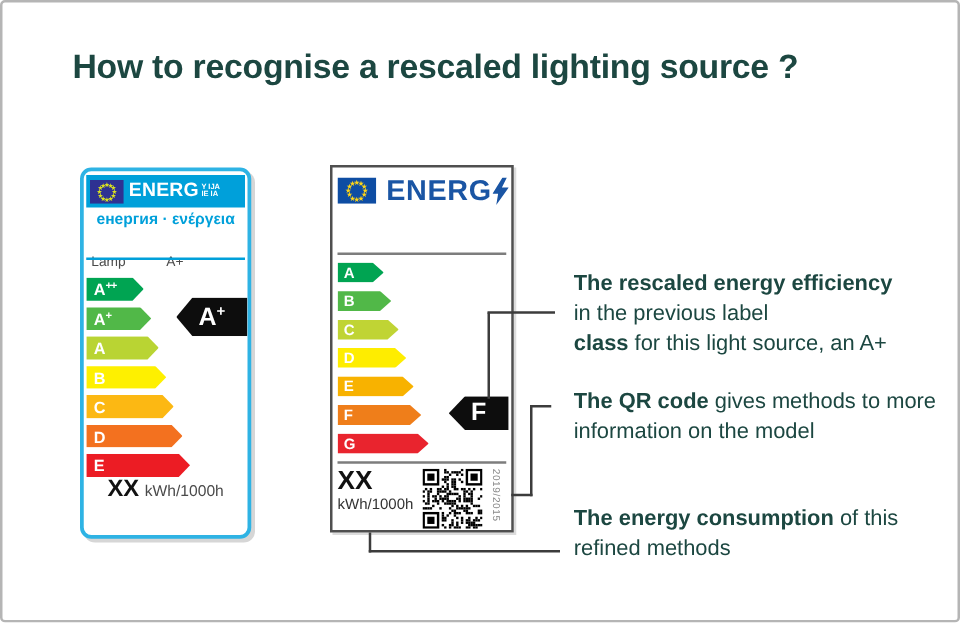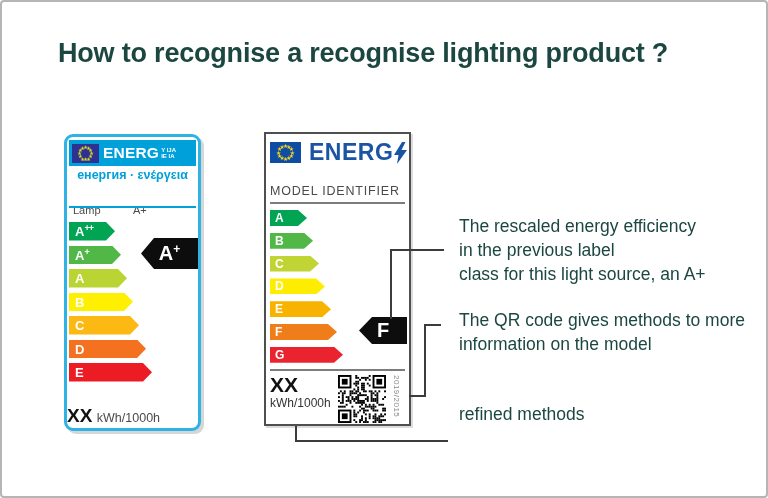--- a/index.html
+++ b/index.html
@@ -16,21 +16,21 @@
                    display:flex;align-items:center;}
   #old-label .band svg.flag{margin-left:3px;}
   #old-label .energ{color:#fff;font-weight:bold;font-size:15.5px;margin-left:4px;letter-spacing:0.2px;}
   #old-label .suffix{color:#fff;font-weight:bold;font-size:6px;line-height:6.5px;margin-left:2px;}
   #old-label .subtitle{position:absolute;left:0;top:31px;width:100%;text-align:center;color:#00a0da;
                        font-weight:bold;font-size:12.5px;}
   #old-label .prodrow{position:absolute;left:6px;top:67px;font-size:11px;color:#4a4a4a;width:121px;}
   #old-label .prodrow .pclass{position:absolute;left:60px;top:0;}
   #old-label .underline{position:absolute;left:2px;top:69px;width:127px;height:2px;background:#00a0da;}
   #old-label .classes{position:absolute;left:2px;top:85px;display:flex;flex-direction:column;gap:5px;}
-  #old-label .consumption{position:absolute;left:0;top:268px;width:100%;text-align:left;white-space:nowrap;}
+  #old-label .consumption{position:absolute;left:0;top:244px;width:100%;text-align:center;white-space:nowrap;}
   #old-label .consumption b{font-size:19px;color:#111;}
   #old-label .consumption span{font-size:12.5px;color:#4a4a4a;}
   
   .c-arrow{clip-path:polygon(0 0, calc(100% - 9px) 0, 100% 50%, calc(100% - 9px) 100%, 0 100%);
            display:flex;align-items:center;color:#fff;font-weight:bold;}
   #old-label .c-arrow{height:18.5px;font-size:13px;padding-left:6px;box-sizing:border-box;}
   #new-label .c-arrow{height:16px;font-size:12px;padding-left:5px;box-sizing:border-box;}
   .c-arrow sup{font-size:9px;vertical-align:5px;letter-spacing:-1px;}
   
   .black-arrow{background:#0d0d0d;clip-path:polygon(13px 0,100% 0,100% 100%,13px 100%,0 50%);
@@ -50,32 +50,32 @@
   #new-label .xx{position:absolute;left:4px;top:239px;font-size:21px;font-weight:bold;color:#111;}
   #new-label .unit{position:absolute;left:4px;top:262px;font-size:12px;color:#333;}
   #qr{position:absolute;left:72px;top:241px;width:48px;height:48px;}
   #qr svg{width:100%;height:100%;}
   #reg{position:absolute;left:126px;top:241px;height:48px;writing-mode:vertical-rl;
        font-size:8px;color:#8a8a8a;letter-spacing:0.5px;}
   
   .conn{background:#3c3c3c;}
   
   .annotation{color:#1c4741;font-size:17.5px;line-height:24px;white-space:nowrap;}
-  .annotation b{font-weight:normal;text-align:center;}
+  .annotation b{font-weight:bold;text-align:center;}
   #ann-1{left:457px;top:212px;}
   #ann-2{left:457px;top:306px;}
   #ann-3{left:457px;top:400px;}
   .flag{display:block;}
 </style>
 </head>
 <body>
 
 <div id="canvas">
 
-  <div class="abs" id="page-title">How to recognise a recognise lighting product ?</div>
+  <div class="abs" id="page-title">How to recognise a rescaled lighting source ?</div>
 
   <div class="abs" id="old-label">
     <div class="band">
       <svg class="flag" width="27" height="19" viewBox="0 0 27 19">
           <rect width="27" height="19" fill="#2e3192"></rect>
           <text x="13.50" y="5.37" font-size="5.2" fill="#d9e021" text-anchor="middle">★</text>
           <text x="16.50" y="6.18" font-size="5.2" fill="#d9e021" text-anchor="middle">★</text>
           <text x="18.70" y="8.37" font-size="5.2" fill="#d9e021" text-anchor="middle">★</text>
           <text x="19.50" y="11.37" font-size="5.2" fill="#d9e021" text-anchor="middle">★</text>
           <text x="18.70" y="14.37" font-size="5.2" fill="#d9e021" text-anchor="middle">★</text>
@@ -146,21 +146,20 @@
           <text x="9.61" y="15.99" font-size="5.8" fill="#ffd617" text-anchor="middle">★</text>
           <text x="8.70" y="12.59" font-size="5.8" fill="#ffd617" text-anchor="middle">★</text>
           <text x="9.61" y="9.19" font-size="5.8" fill="#ffd617" text-anchor="middle">★</text>
           <text x="12.10" y="6.70" font-size="5.8" fill="#ffd617" text-anchor="middle">★</text>
         </svg>
       <span class="energ">ENERG</span>
       <svg width="13" height="22" viewBox="0 0 13 22" style="margin-left:1px;margin-top:1px;">
         <polygon points="8,0 0,13 4.5,13 3,22 13,8 7.5,8 11.5,0" fill="#1a55a4"></polygon>
       </svg>
     </div>
-    <div class="model">MODEL IDENTIFIER</div>
     <div class="sep" style="left:4px;top:68px;width:135px;height:2px;"></div>
     <div class="classes">
       <div class="c-arrow" style="background-color: rgb(0, 164, 82); width: 37px;">
           <span>A</span>
         </div>
       <div class="c-arrow" style="background-color: rgb(81, 184, 72); width: 43px;">
           <span>B</span>
         </div>
       <div class="c-arrow" style="background-color: rgb(192, 212, 52); width: 49px;">
           <span>C</span>
@@ -402,16 +401,17 @@
   <div class="abs annotation" id="ann-1">
     <div><b>The rescaled energy efficiency</b><span></span></div>
     <div><b></b><span>in the previous label</span></div>
     <div><b>class</b><span> for this light source, an A+</span></div>
   </div>
   <div class="abs annotation" id="ann-2">
     <div><b>The QR code</b><span> gives methods to more</span></div>
     <div><b></b><span>information on the model</span></div>
   </div>
   <div class="abs annotation" id="ann-3">
+    <div><b>The energy consumption</b><span> of this</span></div>
     <div><b></b><span>refined methods</span></div>
   </div>
 
 </div>
 
 </body></html>

